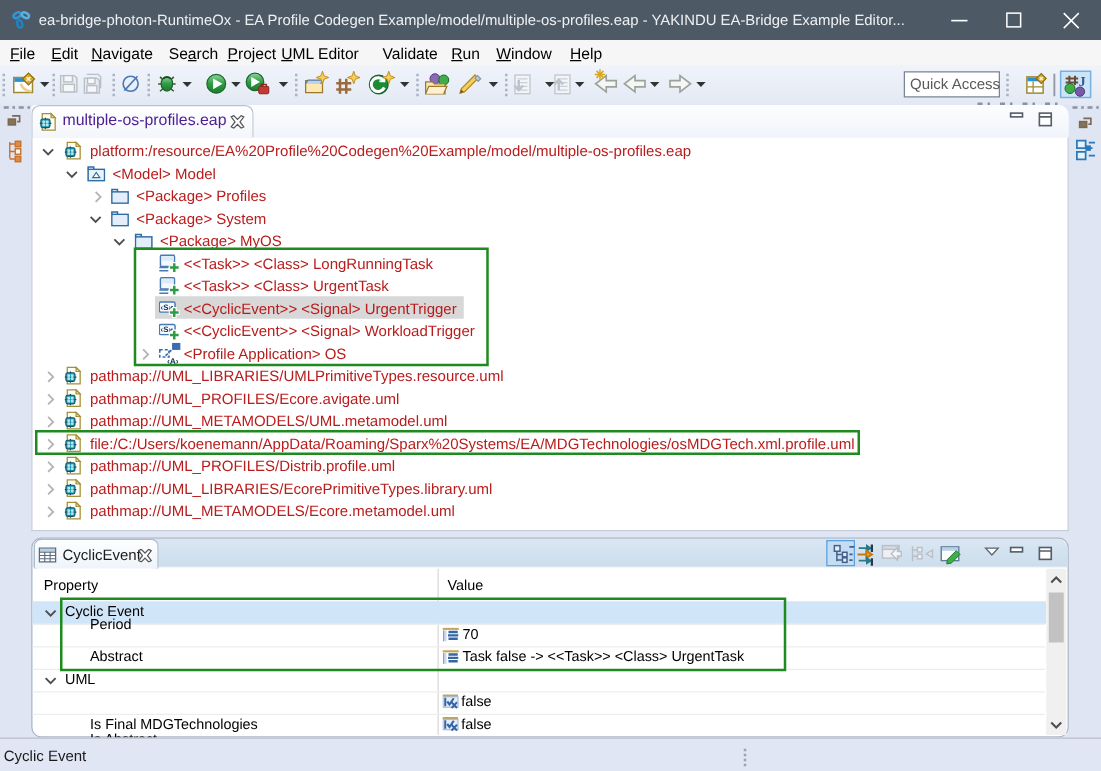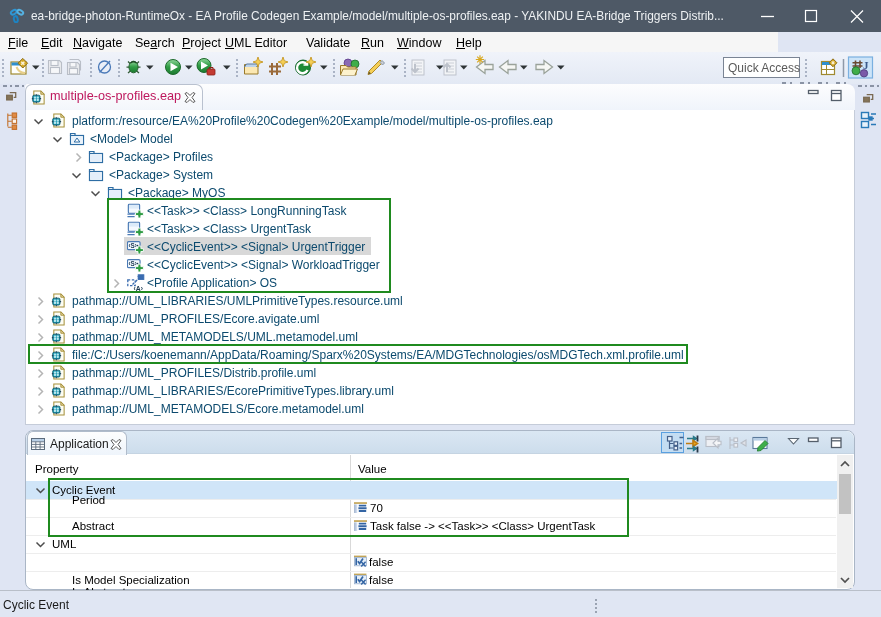--- a/index.html
+++ b/index.html
@@ -3,35 +3,35 @@
 <meta charset="utf-8">
 <style>
 * { margin:0; padding:0; box-sizing:border-box; }
 html,body { width:881px; height:617px; overflow:hidden; }
 body { font-family:"Liberation Sans", sans-serif; font-size:12px; color:#1a1a1a; background:#dfe5f3; position:relative; }
 .abs { position:absolute; }
 
 #titlebar { left:0; top:0; width:881px; height:32px; background:#4e5966; color:#f2f2f2; }
 #title-text { left:31px; top:9px; font-size:11.9px; color:#eef1f3; white-space:nowrap; }
 
-#menubar { left:0; top:32px; width:778px; height:20px; background:#f6f6f6; }
+#menubar { left:0; top:32px; width:881px; height:20px; background:#f6f6f6; }
 .menu { position:absolute; top:4px; font-size:12.5px; color:#000; white-space:nowrap; }
 .menu u { text-decoration:underline; }
 
 #toolbar { left:0; top:52px; width:881px; height:32px; background:linear-gradient(#f0f3fa,#e3e9f4); }
 
 #railL { left:0; top:84px; width:25px; height:508px; background:#dfe5f3; }
 #railR { left:856px; top:84px; width:25px; height:341px; background:#dfe5f3; }
 
 #editor { left:25px; top:84px; width:830px; height:340px; background:#ffffff; border:1px solid #c5ccd9; border-radius:3px 8px 3px 3px; }
 #edtabrow { left:25px; top:84px; width:830px; height:26px; background:linear-gradient(#fdfdfe,#f0f4fb); border-radius:3px 8px 0 0; }
 #edtab { left:25px; top:84px; width:178px; height:26px; background:linear-gradient(#ffffff,#f3f6fb); border:1px solid #b9c1cf; border-bottom:none; border-radius:7px 7px 0 0; }
-#edtab-text { left:50px; top:89px; font-size:12.7px; color:#be185d; }
-
-.trow { position:absolute; height:18px; line-height:18px; white-space:nowrap; font-size:12px; color:#0c4a6e; }
+#edtab-text { left:50px; top:89px; font-size:12.7px; color:#4c1d95; }
+
+.trow { position:absolute; height:18px; line-height:18px; white-space:nowrap; font-size:12px; color:#b91c1c; }
 .greenbox { position:absolute; border:2px solid #1f8a1f; }
 
 #props { left:25px; top:430px; width:830px; height:160px; background:#ffffff; border:1px solid #aab6c6; border-radius:8px; }
 #proptabrow { left:26px; top:431px; width:828px; height:23px; background:linear-gradient(#dae7f3,#cdddec); border-radius:8px 8px 0 0; border-bottom:1px solid #c5d4e2; }
 #proptab { left:27px; top:431px; width:100px; height:24px; background:linear-gradient(#fdfefe,#eef4fb); border:1px solid #b0bccb; border-bottom:none; border-radius:6px 6px 0 0; }
 .prow { position:absolute; height:18px; line-height:18px; font-size:11.5px; color:#000; white-space:nowrap; }
 
 #status { left:0; top:590px; width:881px; height:27px; background:#e0e6f3; border-top:1px solid #b9bfc9; }
 </style>
 </head>
@@ -100,21 +100,21 @@
 </svg>
 
 <div class="abs" id="titlebar"></div>
 <svg class="abs" style="left:9px;top:7px" width="16" height="16" viewBox="0 0 16 16">
   <g fill="none" stroke-linecap="round">
     <ellipse cx="4.7" cy="5.2" rx="3.1" ry="1.9" transform="rotate(-30 4.7 5.2)" stroke="#2e96d4" stroke-width="2"></ellipse>
     <ellipse cx="11.3" cy="5.2" rx="3.1" ry="1.9" transform="rotate(30 11.3 5.2)" stroke="#55b2e2" stroke-width="2"></ellipse>
     <ellipse cx="6.8" cy="12.2" rx="3.1" ry="1.9" transform="rotate(78 6.8 12.2)" stroke="#1d84c4" stroke-width="2"></ellipse>
   </g>
 </svg>
-<div class="abs" id="title-text">ea-bridge-photon-RuntimeOx - EA Profile Codegen Example/model/multiple-os-profiles.eap - YAKINDU EA-Bridge Triggers Distrib...</div>
+<div class="abs" id="title-text">ea-bridge-photon-RuntimeOx - EA Profile Codegen Example/model/multiple-os-profiles.eap - YAKINDU EA-Bridge Example Editor...</div>
 <svg class="abs" style="left:740px;top:0" width="141" height="32" viewBox="0 0 141 32">
   <path d="M21 16.5 h13" stroke="#ffffff" stroke-width="1.3"></path>
   <rect x="65.5" y="10.5" width="11" height="11" fill="none" stroke="#ffffff" stroke-width="1.2"></rect>
   <path d="M111 10.5 L123 22.5 M123 10.5 L111 22.5" stroke="#ffffff" stroke-width="1.2"></path>
 </svg>
 
 <div class="abs" id="menubar">
   <span class="menu" style="left:8px"><u>F</u>ile</span>
   <span class="menu" style="left:41px"><u>E</u>dit</span>
   <span class="menu" style="left:73px"><u>N</u>avigate</span>
@@ -479,21 +479,21 @@
 </div>
 
 <div class="abs" id="props"></div>
 <div class="abs" id="proptabrow"></div>
 <div class="abs" id="proptab"></div>
 <div id="propcontent">
 
   <svg class="abs" style="left:30px;top:436px" width="16" height="16">
       <use href="#tableico"></use>
     </svg>
-  <div class="abs" style="left:50px;top:437px;font-size:12px;">Application</div>
+  <div class="abs" style="left:50px;top:437px;font-size:12px;">CyclicEvent</div>
   <svg class="abs" style="left:110px;top:439px" width="12" height="11" viewBox="0 0 12 11">
     <path d="M1 1.5 L3 0.5 L6 3.5 L9 0.5 L11 1.5 L8 5.5 L11 9.5 L9 10.5 L6 7.5 L3 10.5 L1 9.5 L4 5.5 Z" fill="#ffffff" stroke="#585858" stroke-width="1"></path>
   </svg>
 
   <div class="abs" style="left:661px;top:432px;width:23px;height:21px;background:#c4ddf2;border:1px solid #5aa0e0;"></div>
   <svg class="abs" style="left:0px;top:430px" width="855" height="28" viewBox="0 0 855 28">
 
     <g stroke="#44608a" fill="none" stroke-width="1.2">
       <rect x="667.5" y="6.5" width="4.5" height="4.5" fill="#e8f0f8"></rect>
       <path d="M669.5 11 v8 M669.5 13.5 h4 M669.5 18 h4"></path>
@@ -553,21 +553,21 @@
     </svg>
   <svg class="abs" style="left:35px;top:539px" width="11" height="11">
       <path d="M1.5 3.5 L5.5 7.5 L9.5 3.5" fill="none" stroke="#4d4d4d" stroke-width="1.5"></path>
     </svg>
 
   <div class="prow" style="left:52px;top:481px">Cyclic Event</div>
   <div class="prow" style="left:72px;top:491px">Period</div>
   <div class="prow" style="left:72px;top:517px">Abstract</div>
   <div class="prow" style="left:52px;top:535px">UML</div>
   <div class="prow" style="left:72px;top:583px">Is Abstract</div>
-  <div class="prow" style="left:72px;top:571px">Is Model Specialization</div>
+  <div class="prow" style="left:72px;top:571px">Is Final MDGTechnologies</div>
 
   <svg class="abs" style="left:354px;top:502px" width="14" height="13">
       <use href="#listico"></use>
     </svg>
   <div class="prow" style="left:370px;top:499px">70</div>
   <svg class="abs" style="left:354px;top:520px" width="14" height="13">
       <use href="#listico"></use>
     </svg>
   <div class="prow" style="left:370px;top:517px">Task false -&gt; &lt;&lt;Task&gt;&gt; &lt;Class&gt; UrgentTask</div>
   <svg class="abs" style="left:354px;top:555px" width="14" height="13">

